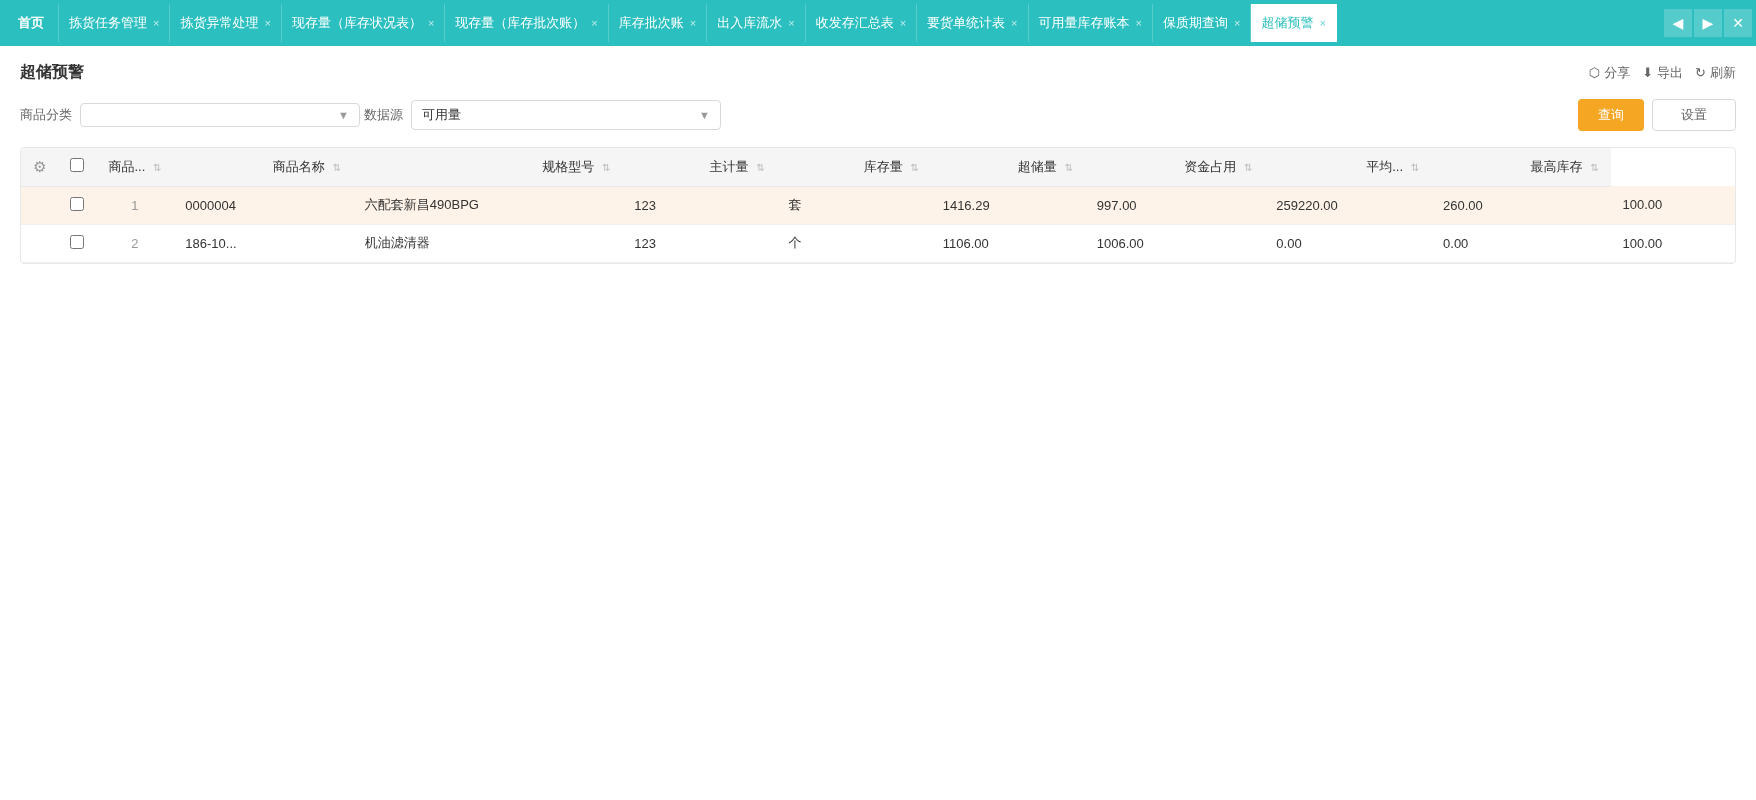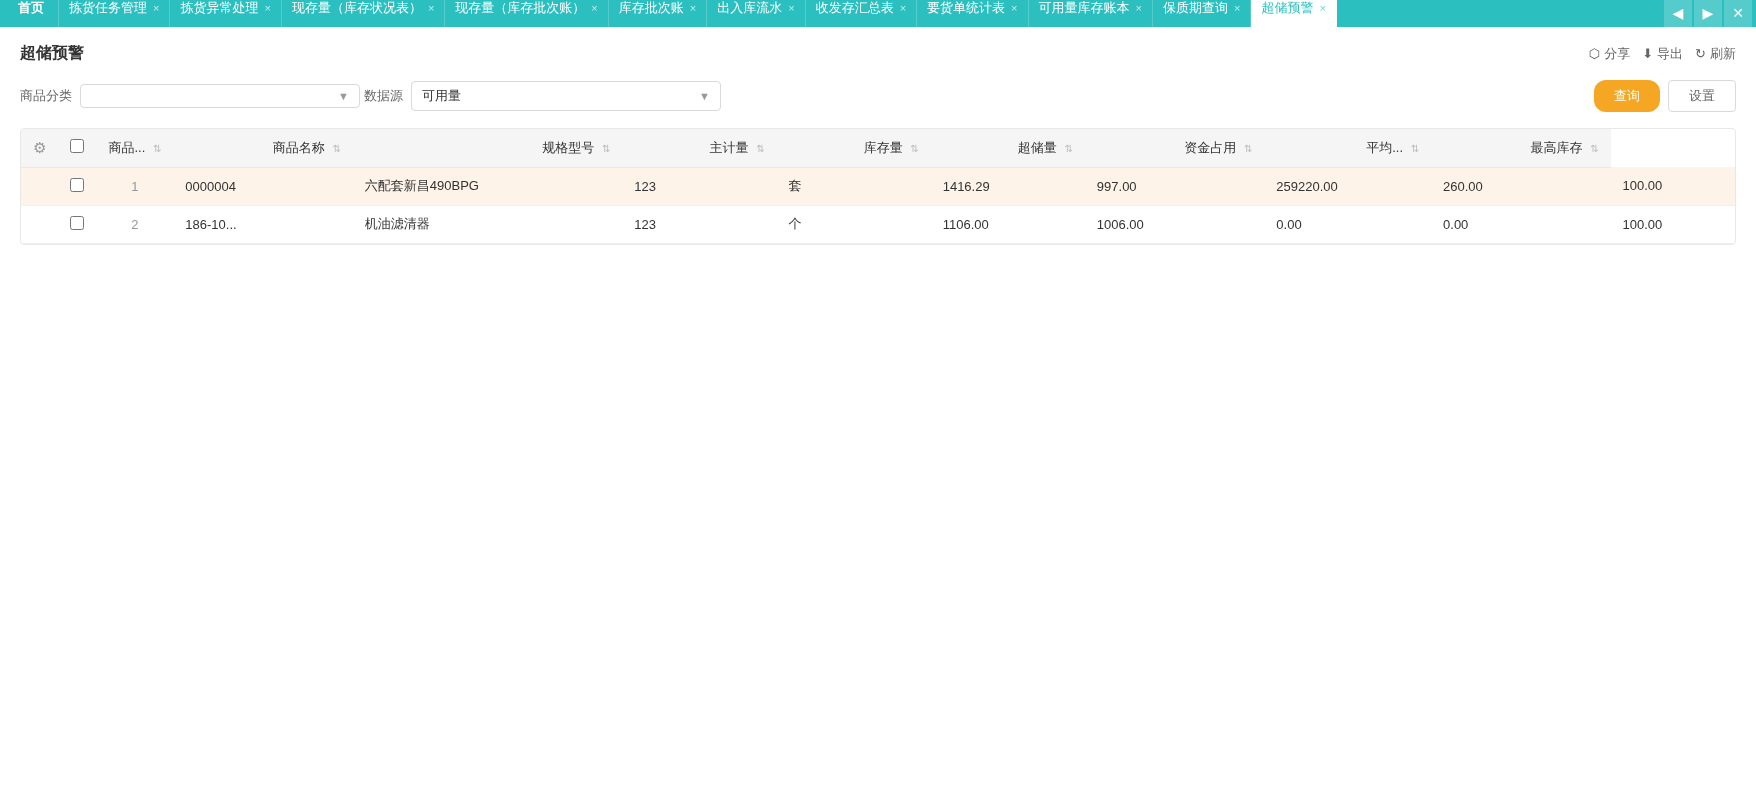--- a/index.html
+++ b/index.html
@@ -1,23 +1,23 @@
 <!DOCTYPE html>
 <html><head>
   <meta charset="utf-8">
   <style>
     * { box-sizing: border-box; margin: 0; padding: 0; }
     body { font-family: "Microsoft YaHei", "PingFang SC", sans-serif; font-size: 13px; background: #fff; color: #333; }
 
     
     .topbar {
       display: flex;
-      align-items: flex-end;
+      align-items: center;
       background: #2bbfbf;
-      height: 27px;
+      height: 46px;
       padding: 0 4px;
       overflow: hidden;
     }
     .topbar-tab {
       display: flex;
       align-items: center;
       height: 38px;
       padding: 0 10px;
       color: #fff;
       white-space: nowrap;
@@ -129,31 +129,31 @@
 
     .filter-actions {
       margin-left: auto;
       display: flex;
       gap: 8px;
     }
     .btn-primary {
       background: #f5a623;
       color: #fff;
       border: none;
-      border-radius: 12px;
+      border-radius: 4px;
       padding: 6px 20px;
       cursor: pointer;
       font-size: 13px;
     }
     .btn-secondary {
       background: #fff;
       color: #666;
       border: 1px solid #d9d9d9;
       border-radius: 4px;
-      padding: 6px 20px;
+      padding: 6px 28px;
       cursor: pointer;
       font-size: 13px;
     }
 
     
     .table-container {
       width: 100%;
       border: 1px solid #e8e8e8;
       border-radius: 4px;
       overflow: hidden;

